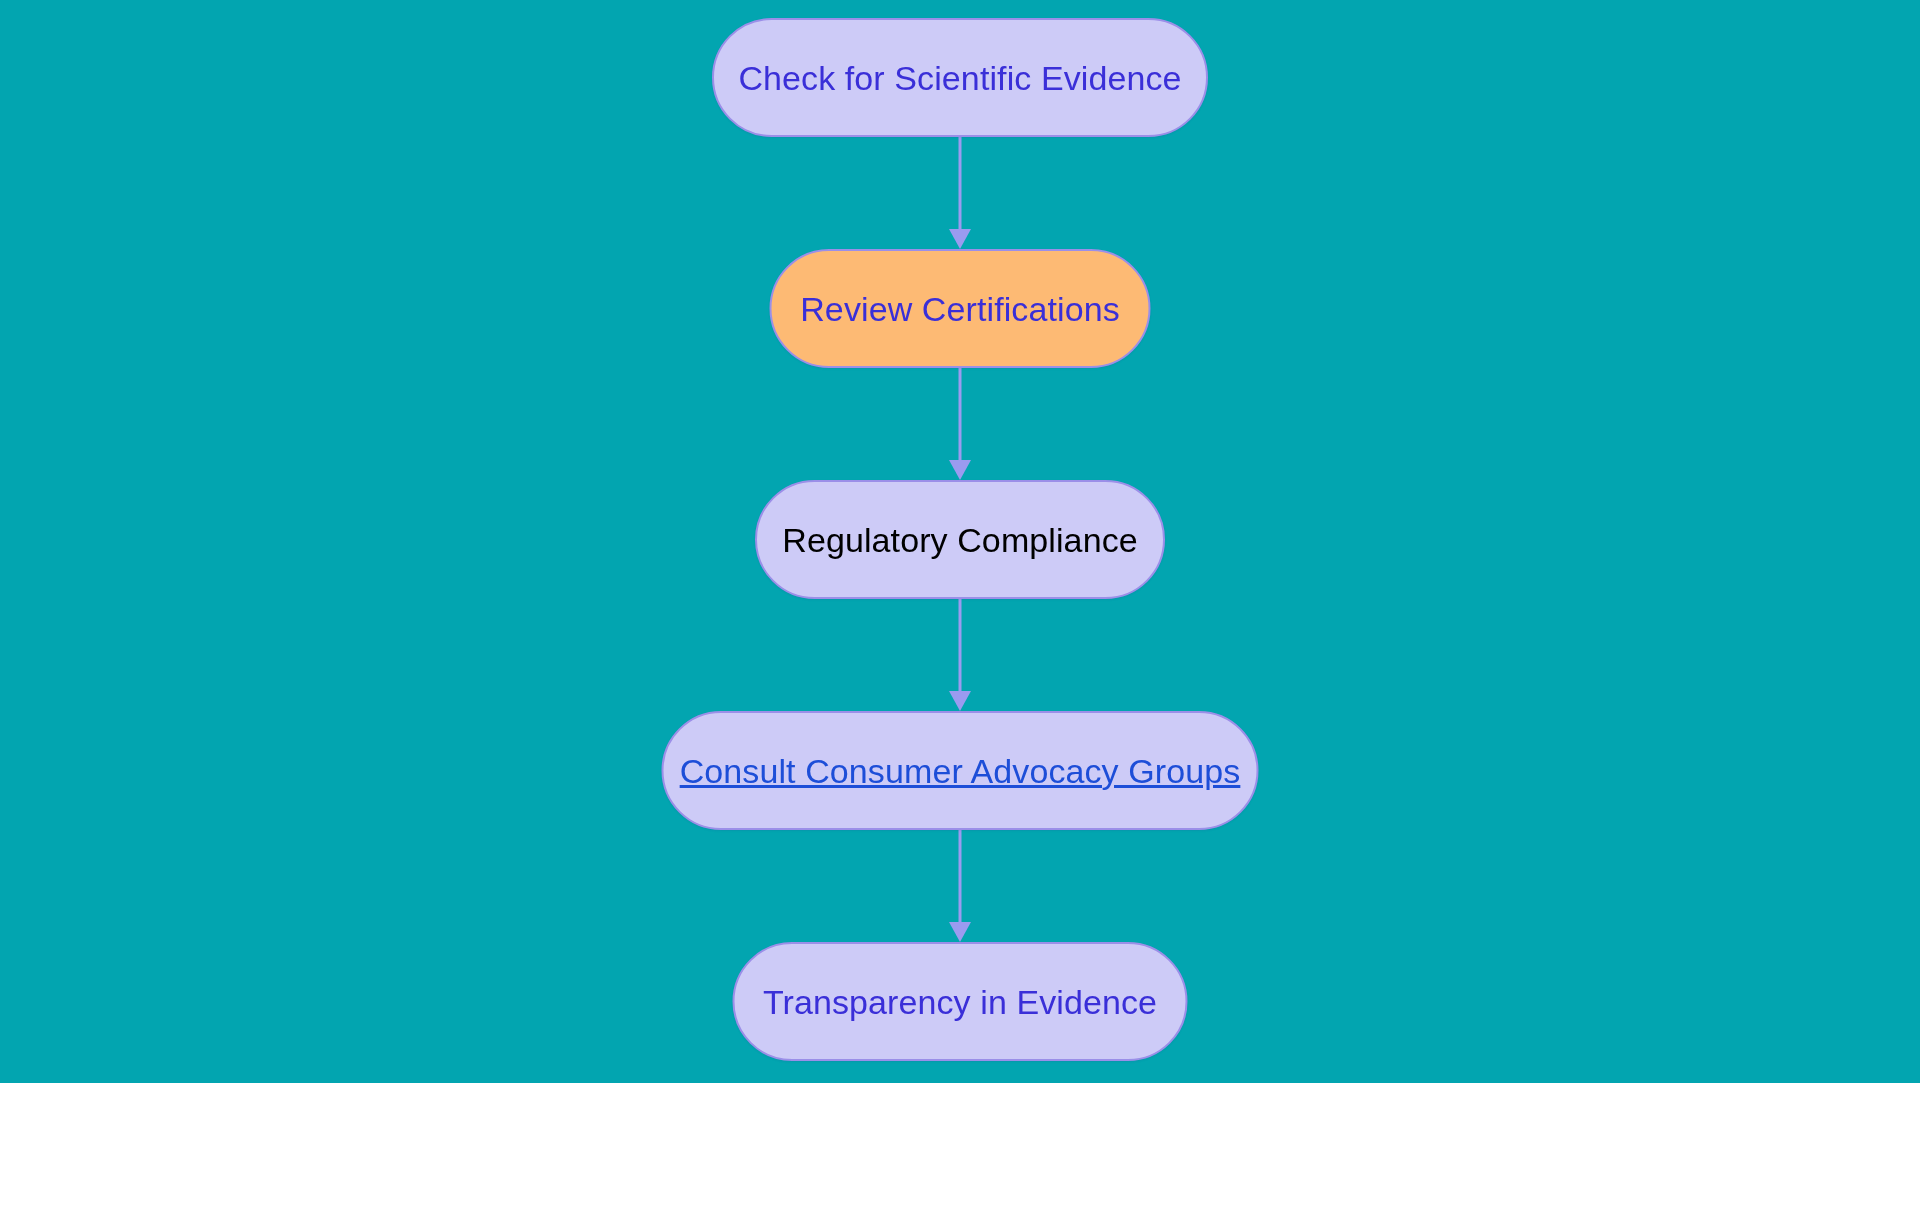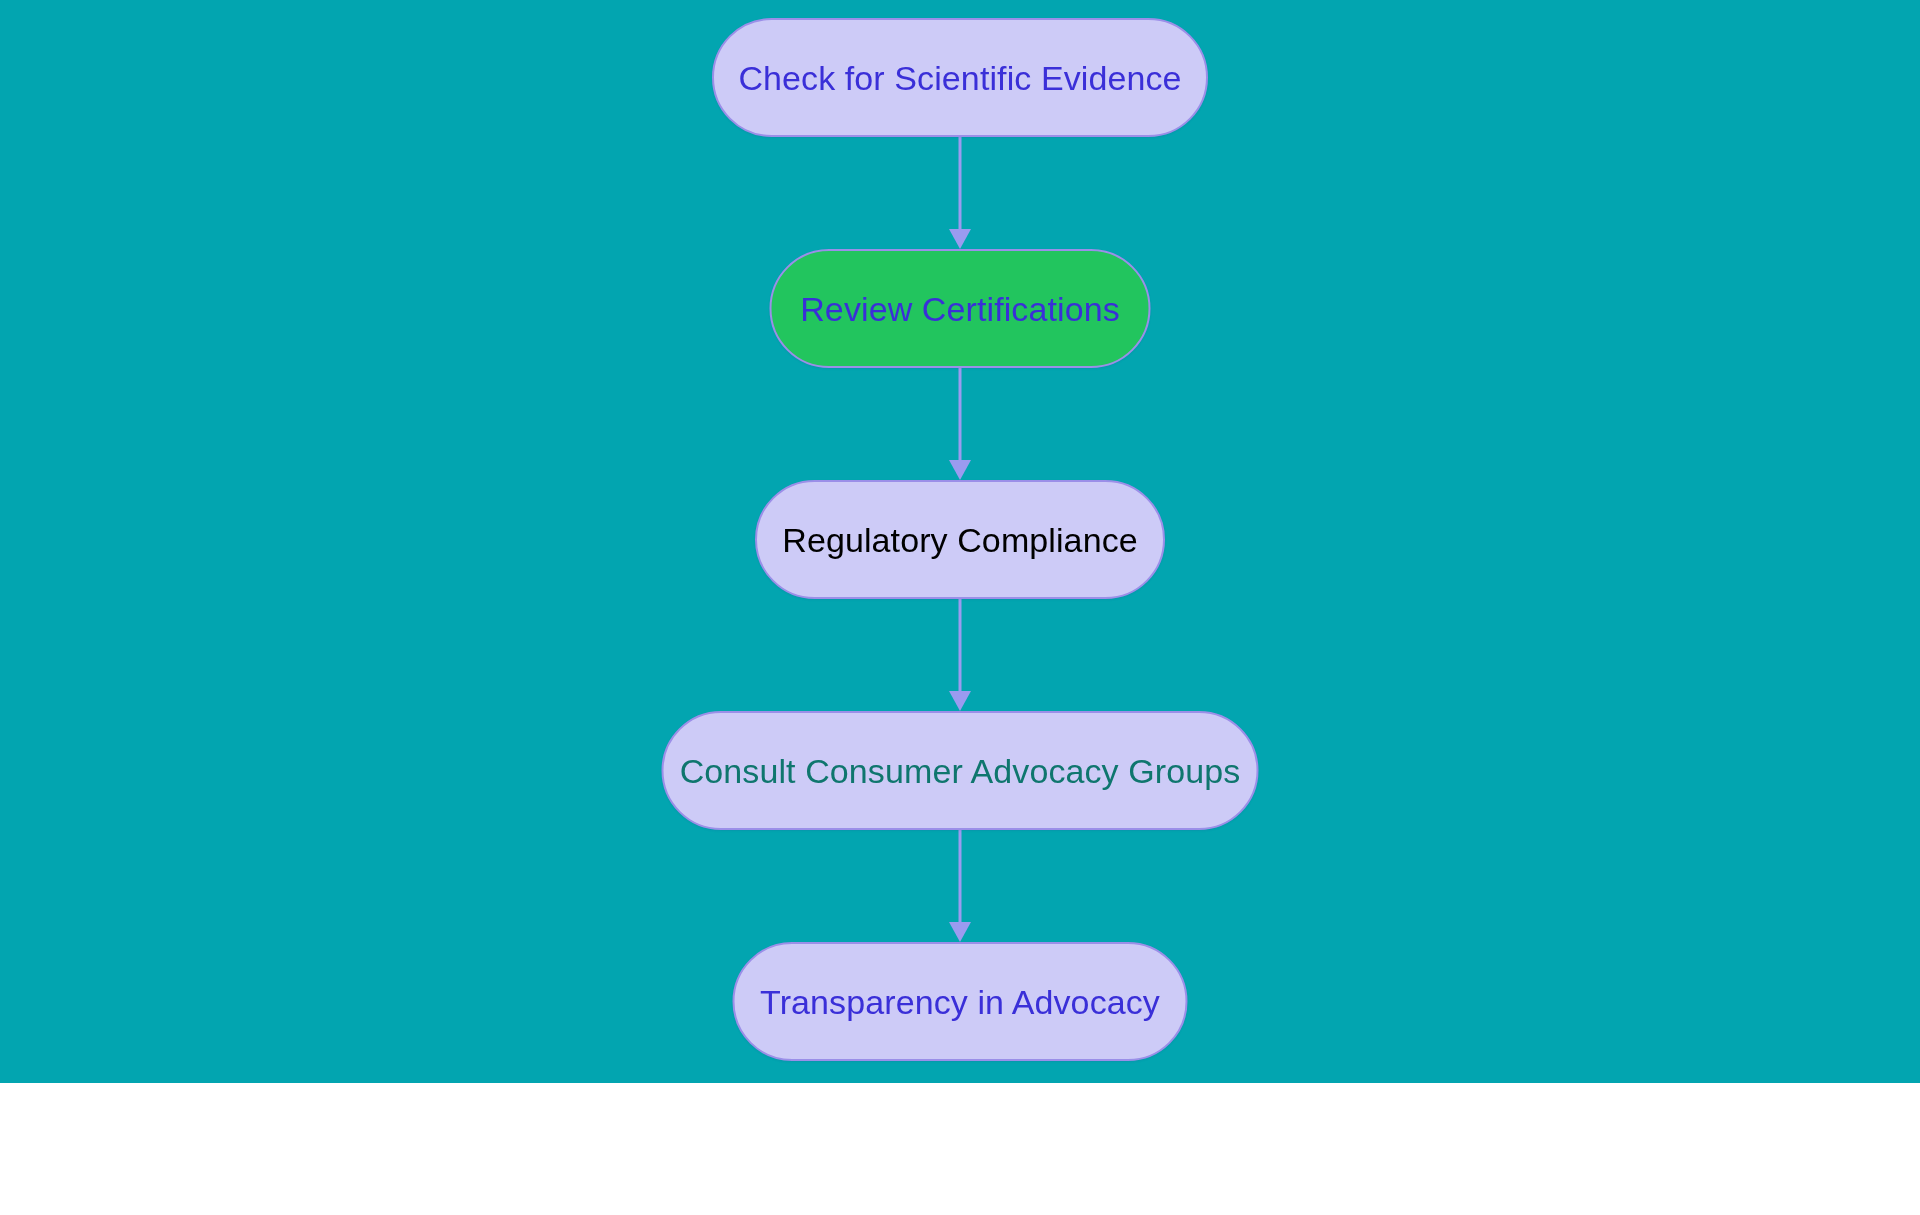--- a/index.html
+++ b/index.html
@@ -90,30 +90,30 @@
           <polygon points="949,691 971,691 960,711" fill="#9b9bf0"></polygon>
           <line x1="960" y1="830" x2="960" y2="925" stroke="#9b9bf0" stroke-width="3"></line>
           <polygon points="949,922 971,922 960,942" fill="#9b9bf0"></polygon>
         </g>
     </svg>
 
     <div class="node" style="left: 960px; top: 18px; width: 496px; height: 119px; background: rgb(205, 203, 247); border-color: rgb(155, 143, 232);">
       <span class="node-label" style="color: rgb(58, 47, 216);">Check for Scientific Evidence</span>
     </div>
 
-    <div class="node" style="left: 960px; top: 249px; width: 381px; height: 119px; background: #22c55e; border-color: rgb(155, 143, 232);">
+    <div class="node" style="left: 960px; top: 249px; width: 381px; height: 119px; background: #fdba74; border-color: rgb(155, 143, 232);">
       <span class="node-label" style="color: rgb(58, 47, 216);">Review Certifications</span>
     </div>
 
     <div class="node" style="left: 960px; top: 480px; width: 410px; height: 119px; background: rgb(205, 203, 247); border-color: rgb(155, 143, 232);">
       <span class="node-label" style="color: #000000;">Regulatory Compliance</span>
     </div>
 
     <div class="node" style="left: 960px; top: 711px; width: 597px; height: 119px; background: rgb(205, 203, 247); border-color: rgb(155, 143, 232);">
-      <span class="node-label" style="color: #0f766e;">Consult Consumer Advocacy Groups</span>
+      <span class="node-label" style="color: #1d4ed8; text-decoration: underline;">Consult Consumer Advocacy Groups</span>
     </div>
 
     <div class="node" style="left: 960px; top: 942px; width: 455px; height: 119px; background: rgb(205, 203, 247); border-color: rgb(155, 143, 232);">
-      <span class="node-label" style="color: rgb(58, 47, 216);">Transparency in Advocacy</span>
+      <span class="node-label" style="color: rgb(58, 47, 216);">Transparency in Evidence</span>
     </div>
 
   </div>
 </div>
 
 </body></html>

